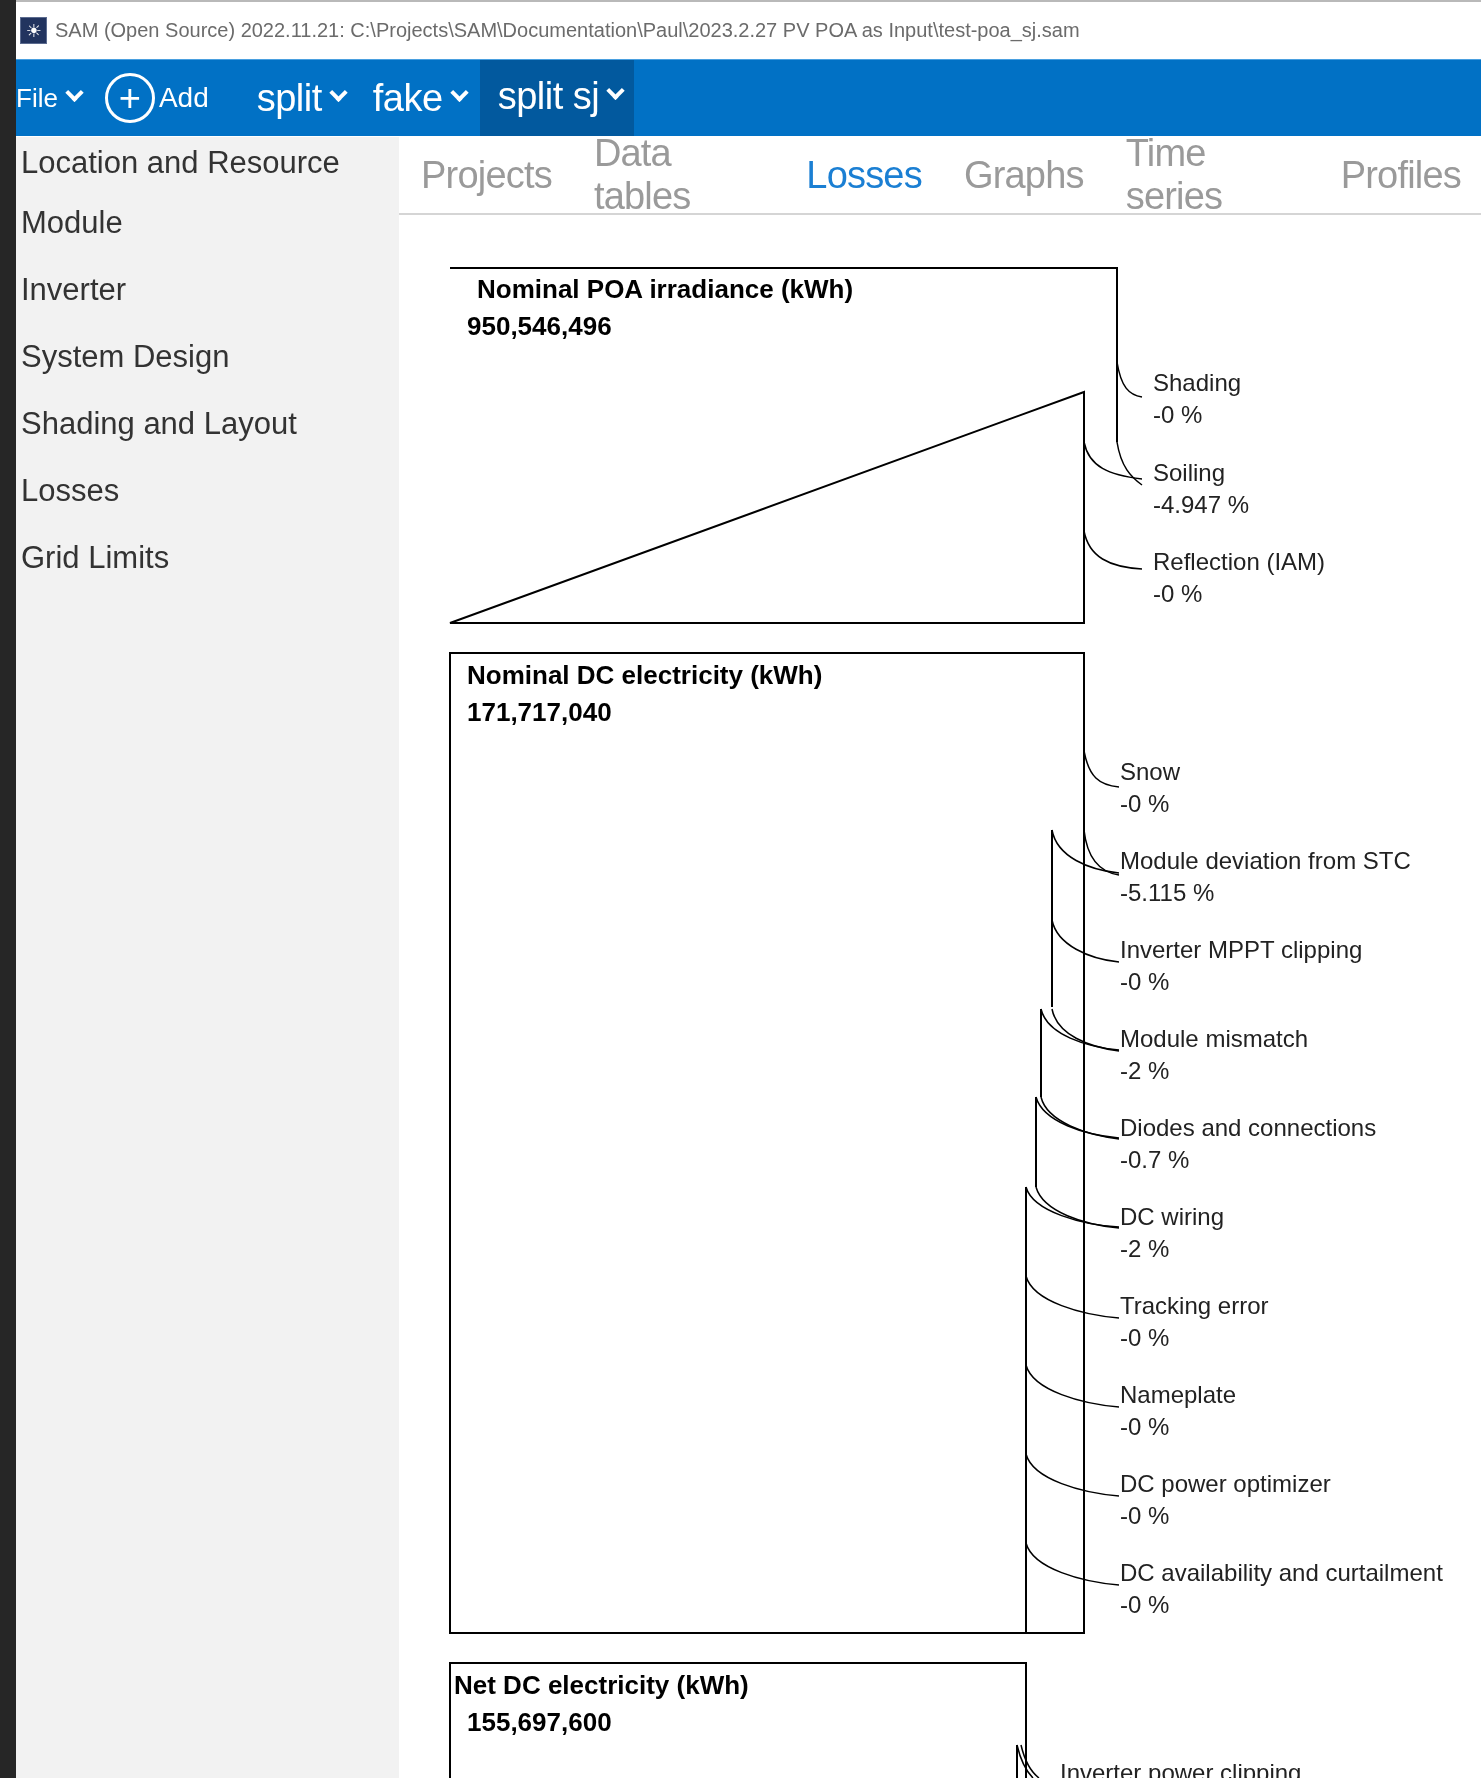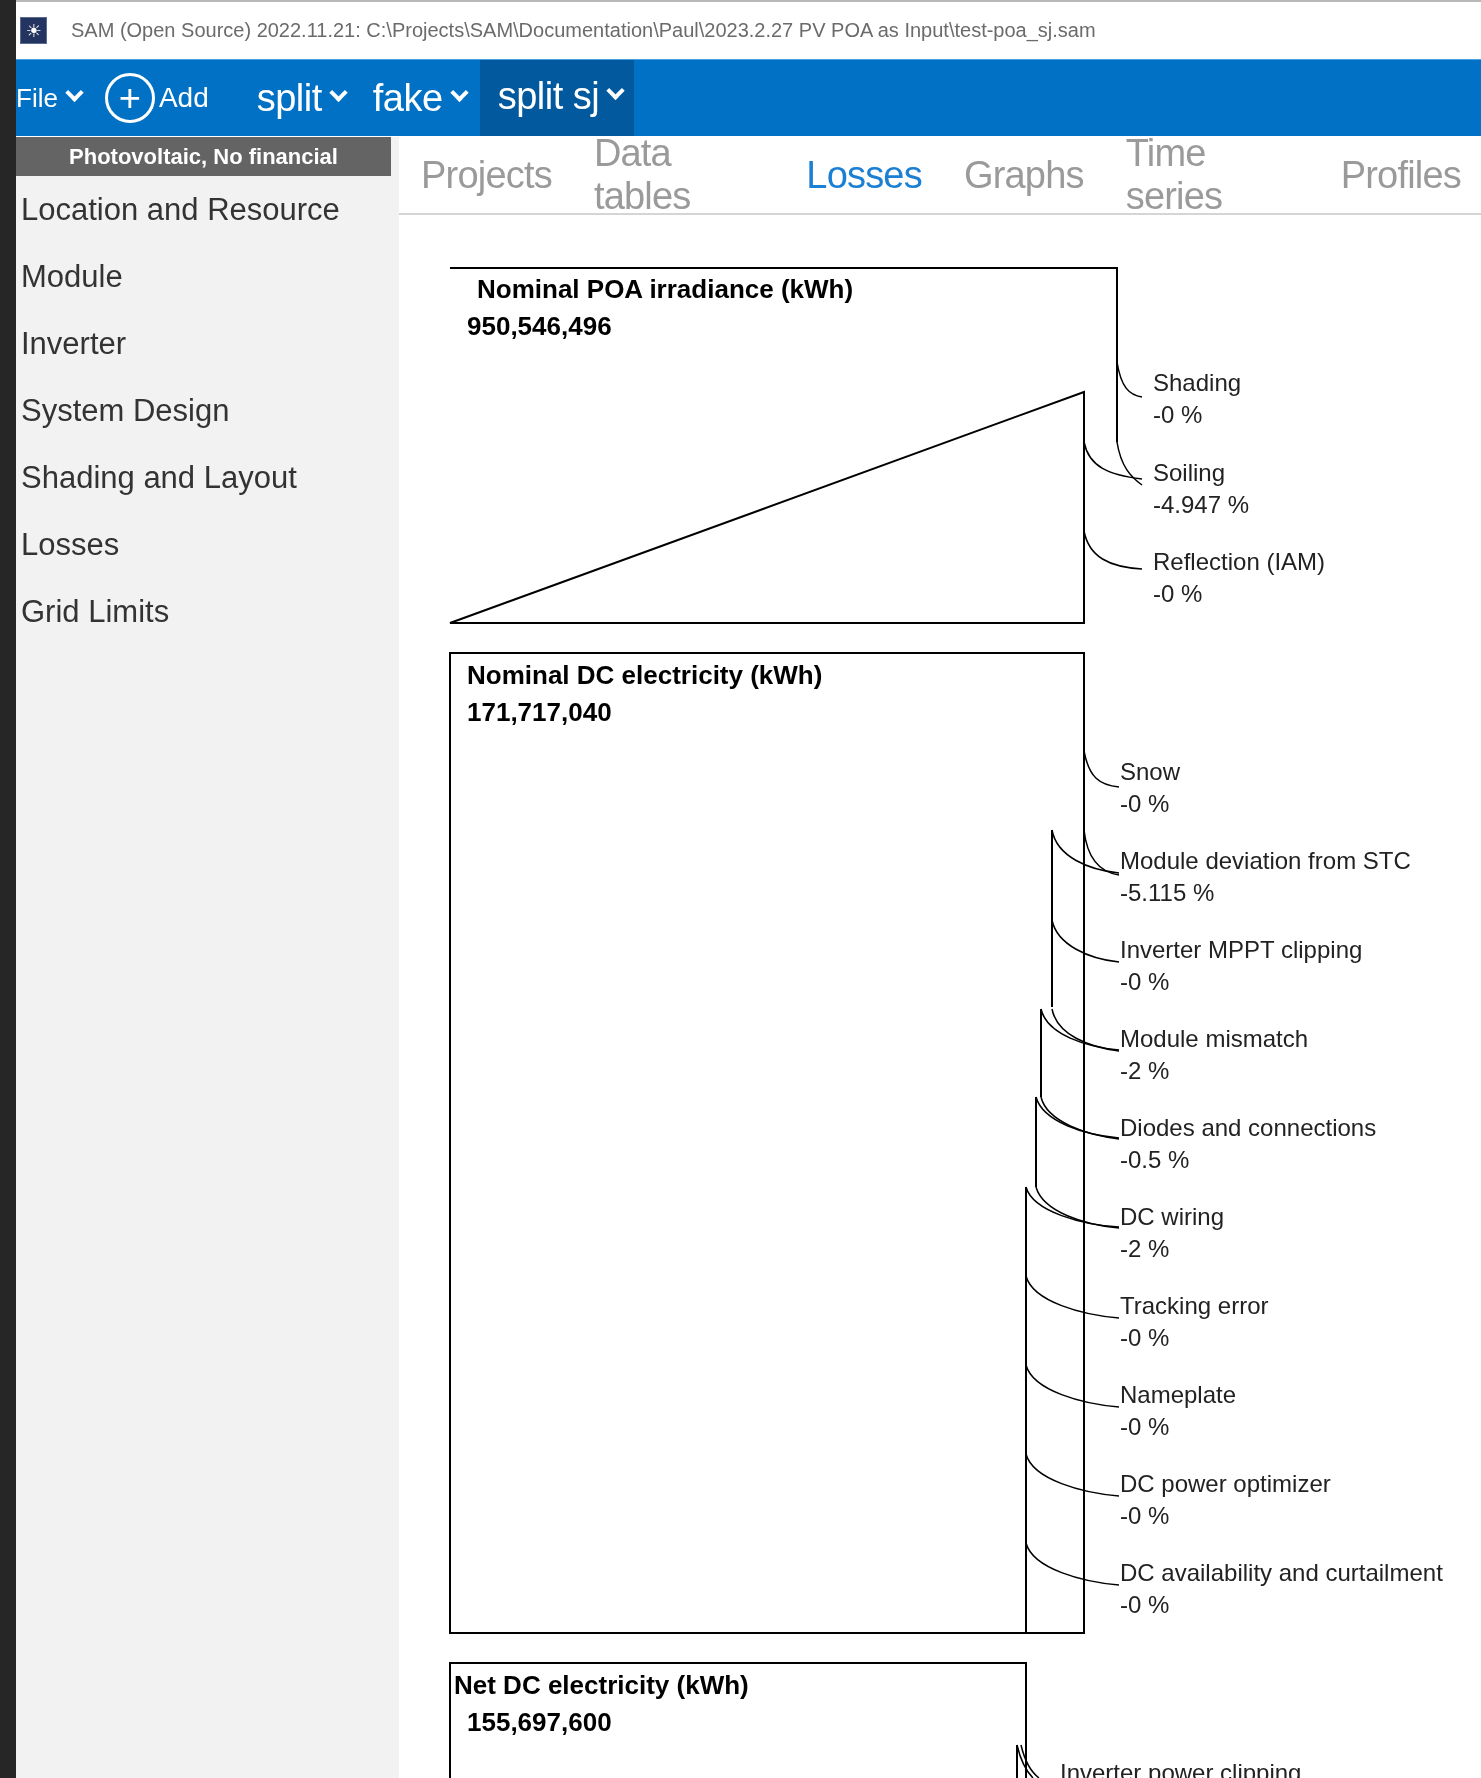--- a/index.html
+++ b/index.html
@@ -5,21 +5,21 @@
   * { box-sizing: border-box; margin: 0; padding: 0; }
   html, body { width: 1481px; height: 1778px; overflow: hidden; background: #ffffff; }
   body { font-family: "DejaVu Sans", sans-serif; position: relative; }
 
   .left-strip { position: absolute; left: 0; top: 0; width: 16px; height: 1778px; background: #262626; }
 
   .titlebar { position: absolute; left: 16px; top: 0; right: 0; height: 59px; background: #ffffff;
               border-top: 2px solid #b9b9b9; display: flex; align-items: center; }
   .app-icon { width: 27px; height: 27px; margin-left: 4px; background: #22345f; border: 1px solid #5b6b8f;
               display: flex; align-items: center; justify-content: center; color: #fff; font-size: 18px; line-height: 1; }
-  .title-text { margin-left: 24px; font-family: "Liberation Sans", sans-serif; font-size: 20px; color: #6b6b6b; white-space: nowrap; }
+  .title-text { margin-left: 8px; font-family: "Liberation Sans", sans-serif; font-size: 20px; color: #6b6b6b; white-space: nowrap; }
 
   .toolbar { position: absolute; left: 16px; top: 59px; right: 0; height: 77px; background: #0171c5;
              display: flex; align-items: center; color: #fff; border-top: 1px solid #4aa0e0; }
   .tb-item { display: flex; align-items: center; height: 100%; font-family: "Liberation Sans", sans-serif; color: #fff; cursor: pointer; }
   .tb-item.file { font-size: 26px; padding-right: 22px; }
   .tb-item.add { font-size: 28px; padding-right: 34px; }
   .tb-item.case { font-size: 38px; font-weight: normal; padding: 0 14px; letter-spacing: -0.5px; }
   .tb-item.case.active { background: #02599e; padding: 0 12px 4px 18px; }
   .chev { display: inline-block; margin-left: 10px; width: 13px; height: 13px; border-right: 4px solid #fff; border-bottom: 4px solid #fff;
           transform: rotate(45deg) translate(-4px, -4px); }
@@ -73,21 +73,20 @@
     <span>fake</span>
     <span class="chev"></span>
   </div>
   <div class="tb-item case active">
     <span>split sj</span>
     <span class="chev"></span>
   </div>
 </div>
 
 <div class="sidebar">
-  <div class="sidebar-header">Photovoltaic, No financial</div>
   <div class="sidebar-item">Location and Resource</div>
   <div class="sidebar-item">Module</div>
   <div class="sidebar-item">Inverter</div>
   <div class="sidebar-item">System Design</div>
   <div class="sidebar-item">Shading and Layout</div>
   <div class="sidebar-item">Losses</div>
   <div class="sidebar-item">Grid Limits</div>
 </div>
 <div class="sidebar-gap"></div>
 
@@ -172,21 +171,21 @@
   <div class="loss-label" style="left:721px; top:717px;">
     <div>Inverter MPPT clipping</div>
     <div>-0 %</div>
   </div>
   <div class="loss-label" style="left:721px; top:806px;">
     <div>Module mismatch</div>
     <div>-2 %</div>
   </div>
   <div class="loss-label" style="left:721px; top:895px;">
     <div>Diodes and connections</div>
-    <div>-0.5 %</div>
+    <div>-0.7 %</div>
   </div>
   <div class="loss-label" style="left:721px; top:984px;">
     <div>DC wiring</div>
     <div>-2 %</div>
   </div>
   <div class="loss-label" style="left:721px; top:1073px;">
     <div>Tracking error</div>
     <div>-0 %</div>
   </div>
   <div class="loss-label" style="left:721px; top:1162px;">

